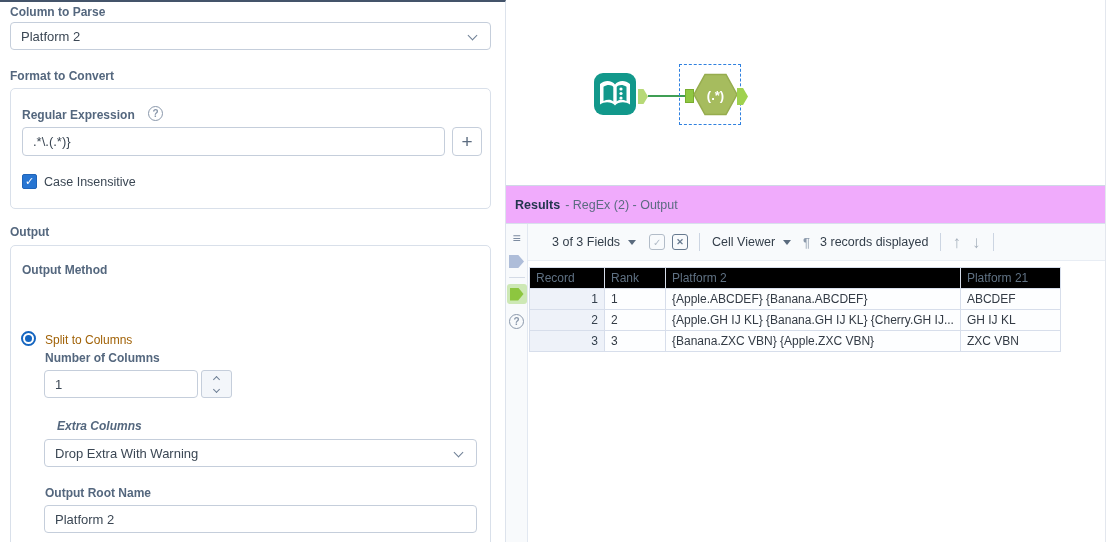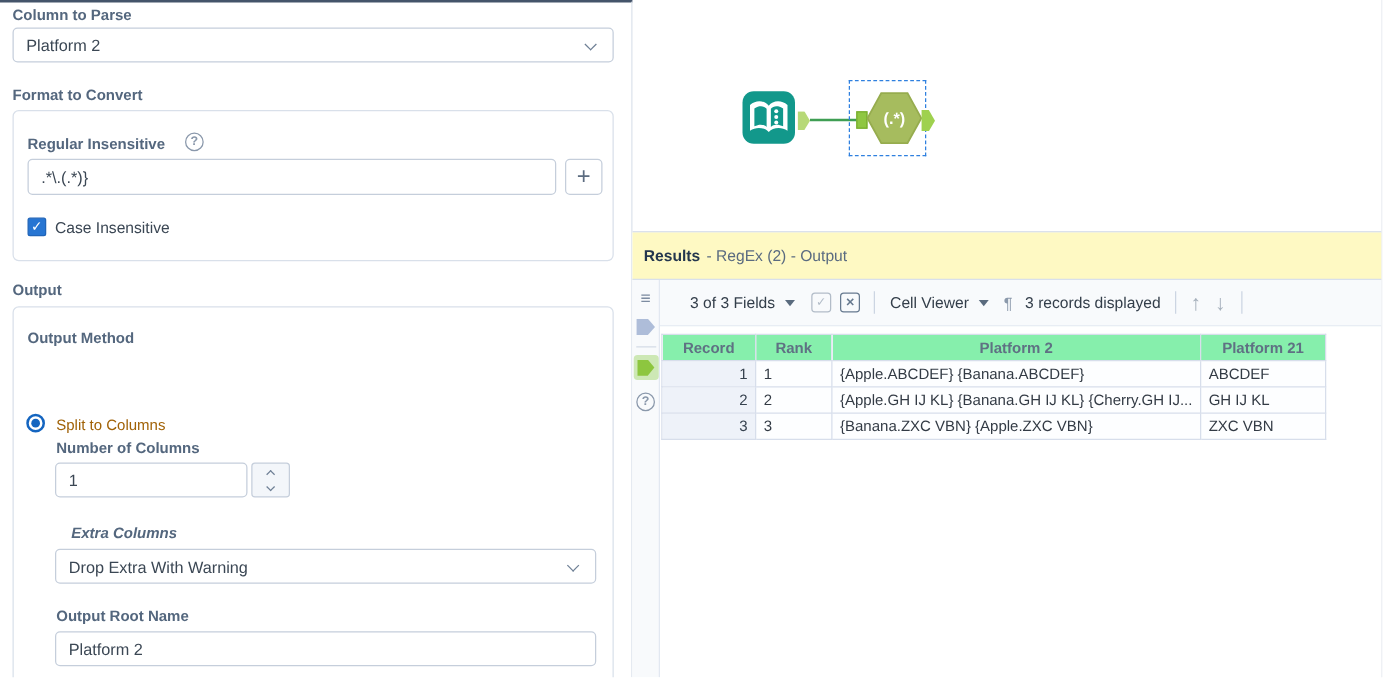--- a/index.html
+++ b/index.html
@@ -69,21 +69,21 @@
   .anchor-sq { position:absolute; background:#8fc742; border:1px solid #79ad2f; }
   .conn-line { position:absolute; height:2px; background:#3f9e54; }
   .selection-box { position:absolute; border:1.5px dashed #2f80df; background:transparent; }
 
   
   .results {
     position:absolute; left:506px; top:185px; width:600px; height:357px; background:#fff;
     border-top:1px solid #cfd8e6;
   }
   .results-header {
-    position:absolute; left:0; top:0; right:0; height:38px; background:#fef9c3;
+    position:absolute; left:0; top:0; right:0; height:38px; background:#f0abfc;
     border-bottom:1px solid #d8e0ec; display:flex; align-items:center; padding-left:9px;
     font-size:12.5px;
   }
   .results-title { font-weight:bold; color:#23364e; }
   .results-subtitle { color:#5a6b80; margin-left:5px; font-weight:normal; }
   .strip {
     position:absolute; left:0; top:38px; bottom:0; width:22px; background:#f8fafc;
     border-right:1px solid #e2e8f1; display:flex; flex-direction:column; align-items:center;
   }
   .strip-icon { color:#7d8ca1; font-size:14px; line-height:1; cursor:default; }
@@ -127,42 +127,42 @@
   .tb-arrow { color:#a6b0bc; font-size:17px; line-height:1; }
 
   .res-table {
     position:absolute; left:23px; top:81px; border-collapse:collapse; table-layout:fixed;
     font-size:12px; background:#fdfeff;
   }
   .res-table th, .res-table td {
     border:1px solid #d7deeb; height:21px; padding:0 6px; overflow:hidden; white-space:nowrap;
   }
   .res-table th {
-    background:#86efac; color:#5f7183; font-weight:bold; text-align:center;
+    background:#000000; color:#5f7183; font-weight:normal; text-align:left;
   }
   .res-table td { color:#333b45; background:#fdfeff; }
   .res-table td.rowhead { background:#eef2f9; text-align:right; color:#35414e; }
 </style>
 </head>
 <body>
 
 <div id="app">
 
   <aside class="config-panel">
 
     <div class="cfg-label" style="left:10px; top:3px;">Column to Parse</div>
     <div class="select" style="left:10px; top:20px; width:481px; height:28px;">
       <span>Platform 2</span>
       <span class="chev"></span>
     </div>
 
     <div class="cfg-label" style="left:10px; top:67px;">Format to Convert</div>
     <div class="fieldset" style="left:10px; top:86px; width:481px; height:121px;"></div>
 
-    <div class="cfg-label" style="left:22px; top:106px;">Regular Insensitive</div>
+    <div class="cfg-label" style="left:22px; top:106px;">Regular Expression</div>
     <div class="help-circle" style="left:148px; top:104px;">
       <span>?</span>
     </div>
     <div class="text-input" style="left:22px; top:125px; width:423px; height:29px;">
       <span>.*\.(.*)}</span>
     </div>
     <div class="plus-btn" style="left:452px; top:125px;">
       <span>+</span>
     </div>
     <div class="checkbox" style="left:22px; top:172px;">

